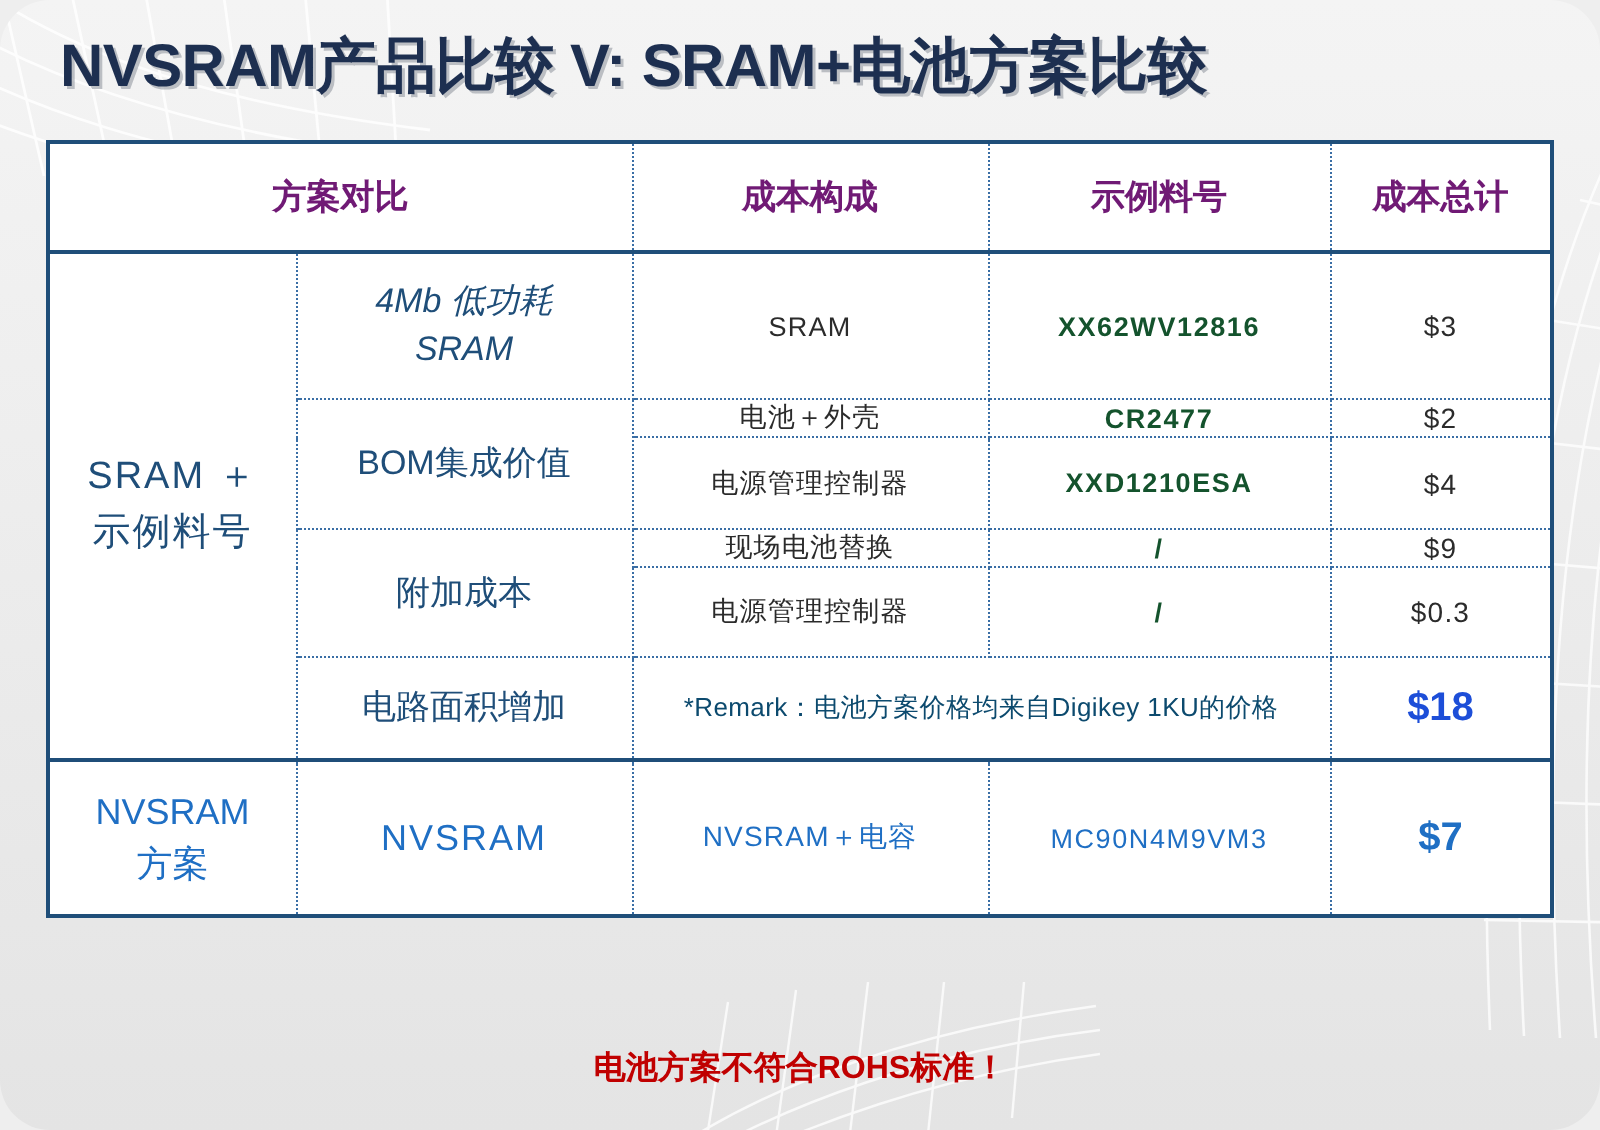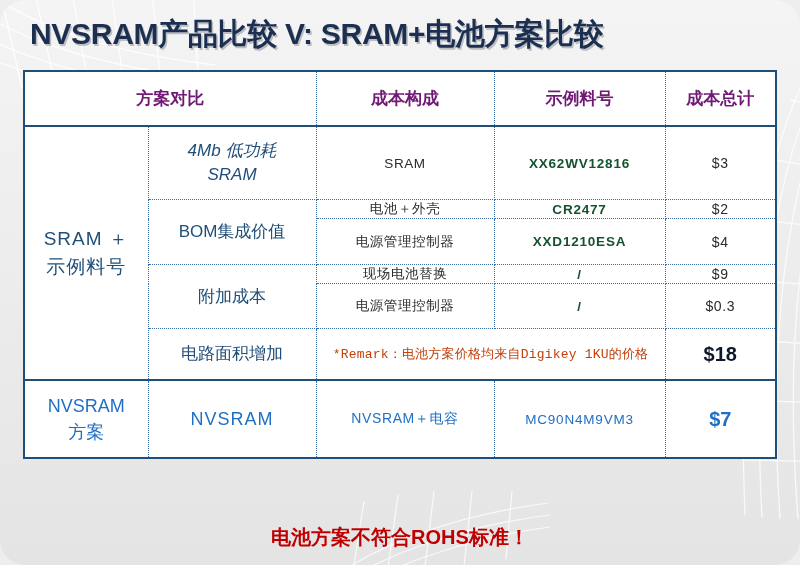--- a/index.html
+++ b/index.html
@@ -104,26 +104,26 @@
     font-weight: bold;
   }
   .cost-cell {
     font-size: 14px;
     color: #2b2b2b;
     letter-spacing: .6px;
   }
   .total-strong {
     font-size: 20px;
     font-weight: bold;
-    color: #0f172a;
+    color: #1d4ed8;
   }
   .remark-cell {
     font-size: 13px;
-    color: #c2410c;
-    font-family: Liberation Mono, monospace;
+    color: #0c4a6e;
+    font-family: Liberation Sans, sans-serif;
     letter-spacing: .2px;
   }
   .nv-row td { color: #1f6fc4; }
   .nv-cat   { font-size: 18px; color: #1f6fc4; line-height: 1.45; }
   .nv-sub   { font-size: 18px; color: #1f6fc4; letter-spacing: 1px; }
   .nv-item  { font-size: 14px; color: #1f6fc4; letter-spacing: .6px; }
   .nv-pn    { font-size: 13.5px; color: #1f6fc4; letter-spacing: .8px; }
   .nv-total { font-size: 20px; font-weight: bold; color: #1f6fc4; }
 
   .row-div-strong { border-top: 2px solid #1f4e79 !important; }
@@ -136,21 +136,21 @@
     position: absolute;
     left: 0;
     top: 524px;
     width: 800px;
     display: flex;
     justify-content: center;
     align-items: baseline;
     gap: 46px;
   }
   .note {
-    font-size: 20px;
+    font-size: 16px;
     font-weight: bold;
     white-space: nowrap;
   }
   .note-red  { color: #c00000; }
   .note-navy { color: #1f3864; }
 </style>
 </head>
 <body>
 
 <div id="slide">

